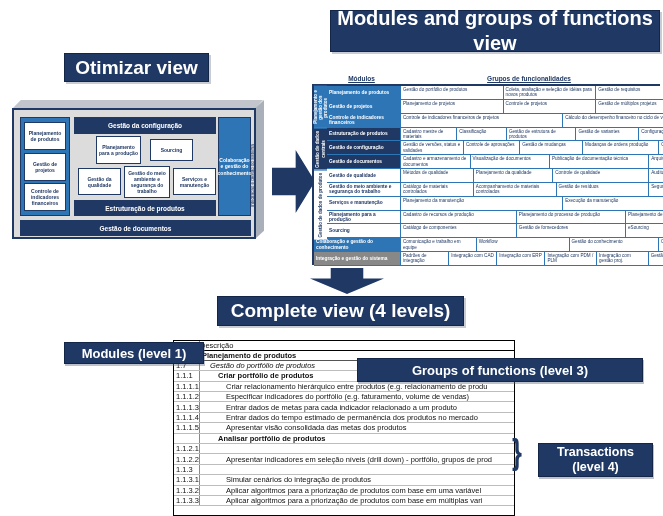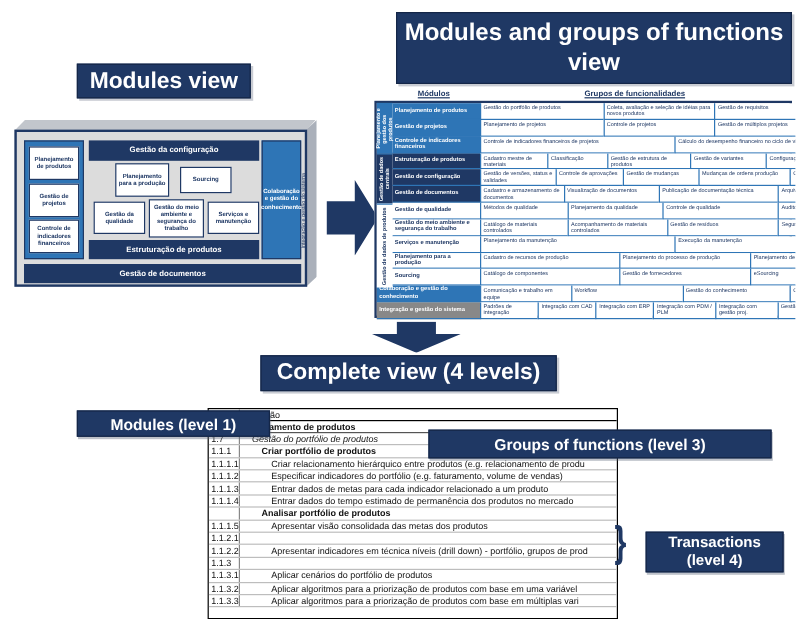--- a/index.html
+++ b/index.html
@@ -5,21 +5,21 @@
   html,body{margin:0;padding:0;background:#ffffff;}
   .canvas{position:relative;width:663px;height:516px;background:#ffffff;
           font-family:"Liberation Sans",sans-serif;overflow:hidden;}
   .canvas *{box-sizing:border-box;}
 
   
   .title-box{position:absolute;background:#1F3864;color:#fff;font-weight:bold;
              display:flex;align-items:center;justify-content:center;text-align:center;
              border:1px solid #142647;box-shadow:2px 2px 0 rgba(100,110,130,.35);z-index:6;}
   #t-modules{left:64px;top:53px;width:145px;height:29px;font-size:19px;}
-  #t-groups{left:330px;top:10px;width:330px;height:60px;font-size:20px;line-height:1.25;text-align:center;}
+  #t-groups{left:330px;top:10px;width:330px;height:42px;font-size:20px;line-height:1.25;text-align:center;}
   #t-complete{left:217px;top:296px;width:247px;height:30px;font-size:19px;}
 
   
   .face-top{position:absolute;left:12px;top:100px;width:251px;height:9px;background:#c2c6cc;
             clip-path:polygon(0 100%,3.5% 0,100% 0,96.8% 100%);}
   .face-right{position:absolute;left:255px;top:100px;width:9px;height:139px;background:#aab0ba;
               clip-path:polygon(0 6%,100% 0,100% 94%,0 100%);}
   .face-front{position:absolute;left:12px;top:108px;width:244px;height:131px;
               background:#dcdcdc;border:2px solid #1F3864;}
   .left-panel{position:absolute;left:6px;top:7px;width:50px;height:99px;background:#2E75B6;
@@ -91,34 +91,34 @@
   .c-desc{flex:1;display:flex;align-items:center;white-space:nowrap;overflow:hidden;}
   .lv-1{font-weight:bold;padding-left:2px;}
   .lv-2{font-style:italic;padding-left:10px;}
   .lv-3{font-weight:bold;padding-left:18px;}
   .lv-4{padding-left:26px;}
 
   
   .callout{position:absolute;background:#1F3864;color:#fff;font-weight:bold;
            display:flex;align-items:center;justify-content:center;text-align:center;
            border:1px solid #142647;box-shadow:1px 2px 0 rgba(90,100,120,.4);z-index:5;}
-  #co-modules{left:64px;top:342px;width:161px;height:22px;font-size:13px;}
+  #co-modules{left:64px;top:342px;width:140px;height:22px;font-size:13px;}
   #co-groups{left:357px;top:358px;width:286px;height:24px;font-size:13px;}
   #co-functions{left:87px;top:428px;width:130px;height:22px;font-size:13px;}
   #co-transactions{left:538px;top:443px;width:115px;height:34px;font-size:12.5px;line-height:1.2;
                    flex-direction:column;}
   #brace{position:absolute;left:512px;top:434px;color:#1F3864;font-size:34px;font-weight:bold;
          transform:scaleX(.75) scaleY(1.05);transform-origin:left top;z-index:5;line-height:1;}
 </style>
 </head>
 <body>
 
 <div class="canvas">
 
-  <div class="title-box" id="t-modules">Modules view</div>
+  <div class="title-box" id="t-modules">Otimizar view</div>
   <div class="title-box" id="t-groups">Modules and groups of functions view</div>
   <div class="title-box" id="t-complete">Complete view (4 levels)</div>
 
   <div class="face-top"></div>
   <div class="face-right"></div>
   <div class="face-front">
     <div class="left-panel">
         <div class="wbox lm">Planejamento de produtos</div>
         <div class="wbox lm">Gestão de projetos</div>
         <div class="wbox lm">Controle de indicadores financeiros</div>
@@ -267,40 +267,40 @@
         </div>
         <div class="c-row">
           <div class="c-id">1.1.1.3</div>
           <div class="c-desc lv-4">Entrar dados de metas para cada indicador relacionado a um produto</div>
         </div>
         <div class="c-row">
           <div class="c-id">1.1.1.4</div>
           <div class="c-desc lv-4">Entrar dados do tempo estimado de permanência dos produtos no mercado</div>
         </div>
         <div class="c-row">
+          <div class="c-id">1.1.1.5</div>
+          <div class="c-desc lv-4">Apresentar visão consolidada das metas dos produtos</div>
+        </div>
+        <div class="c-row">
           <div class="c-id"></div>
           <div class="c-desc lv-3">Analisar portfólio de produtos</div>
         </div>
         <div class="c-row">
-          <div class="c-id">1.1.1.5</div>
-          <div class="c-desc lv-4">Apresentar visão consolidada das metas dos produtos</div>
-        </div>
-        <div class="c-row">
           <div class="c-id">1.1.2.1</div>
         </div>
         <div class="c-row">
           <div class="c-id">1.1.2.2</div>
-          <div class="c-desc lv-4">Apresentar indicadores em técnica níveis (drill down) - portfólio, grupos de prod</div>
+          <div class="c-desc lv-4">Apresentar indicadores em seleção níveis (drill down) - portfólio, grupos de prod</div>
         </div>
         <div class="c-row">
           <div class="c-id">1.1.3</div>
         </div>
         <div class="c-row">
           <div class="c-id">1.1.3.1</div>
-          <div class="c-desc lv-4">Aplicar cenários do portfólio de produtos</div>
+          <div class="c-desc lv-4">Simular cenários do integração de produtos</div>
         </div>
         <div class="c-row">
           <div class="c-id">1.1.3.2</div>
           <div class="c-desc lv-4">Aplicar algoritmos para a priorização de produtos com base em uma variável</div>
         </div>
         <div class="c-row">
           <div class="c-id">1.1.3.3</div>
           <div class="c-desc lv-4">Aplicar algoritmos para a priorização de produtos com base em múltiplas vari</div>
         </div>
       </div>

